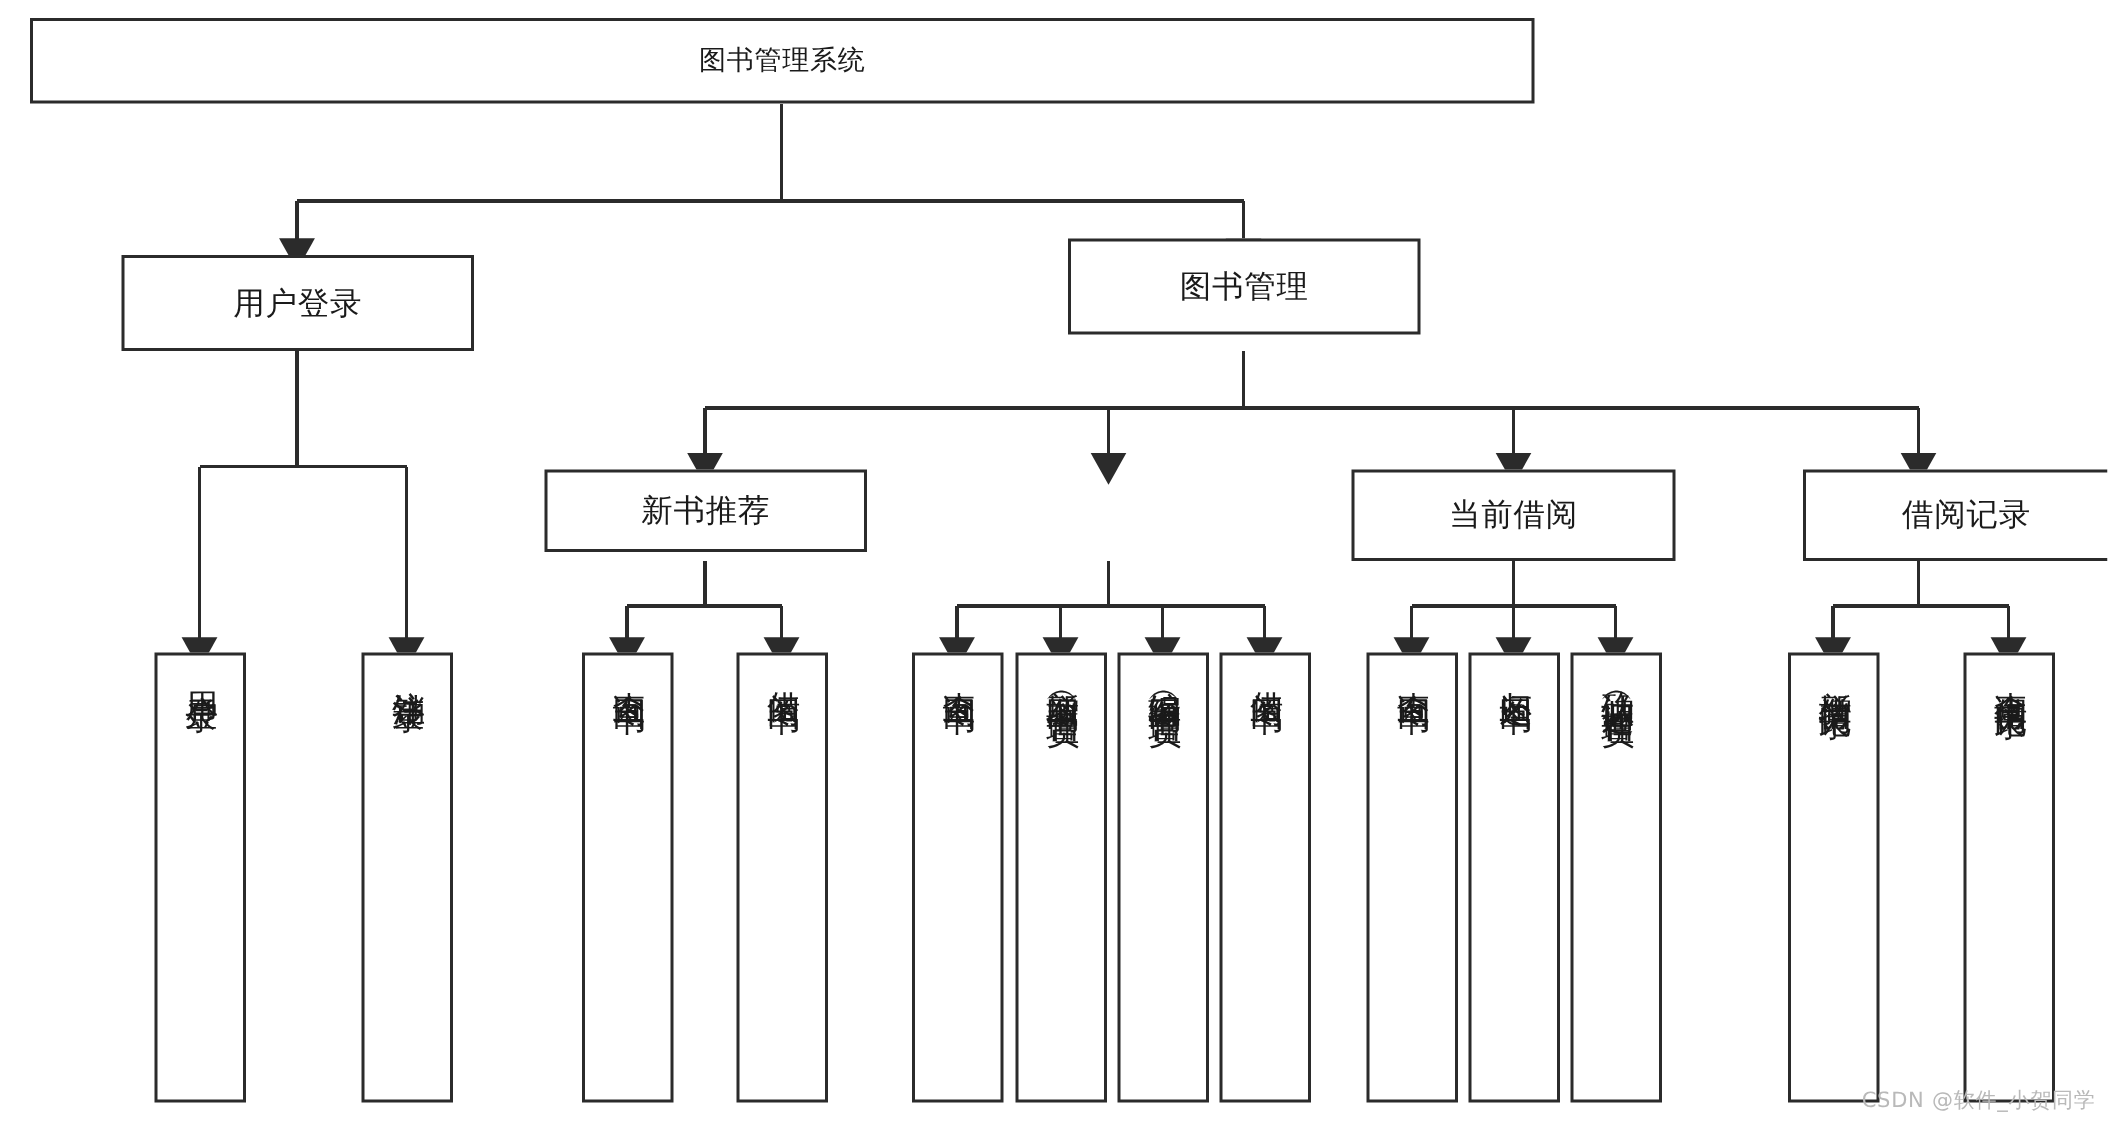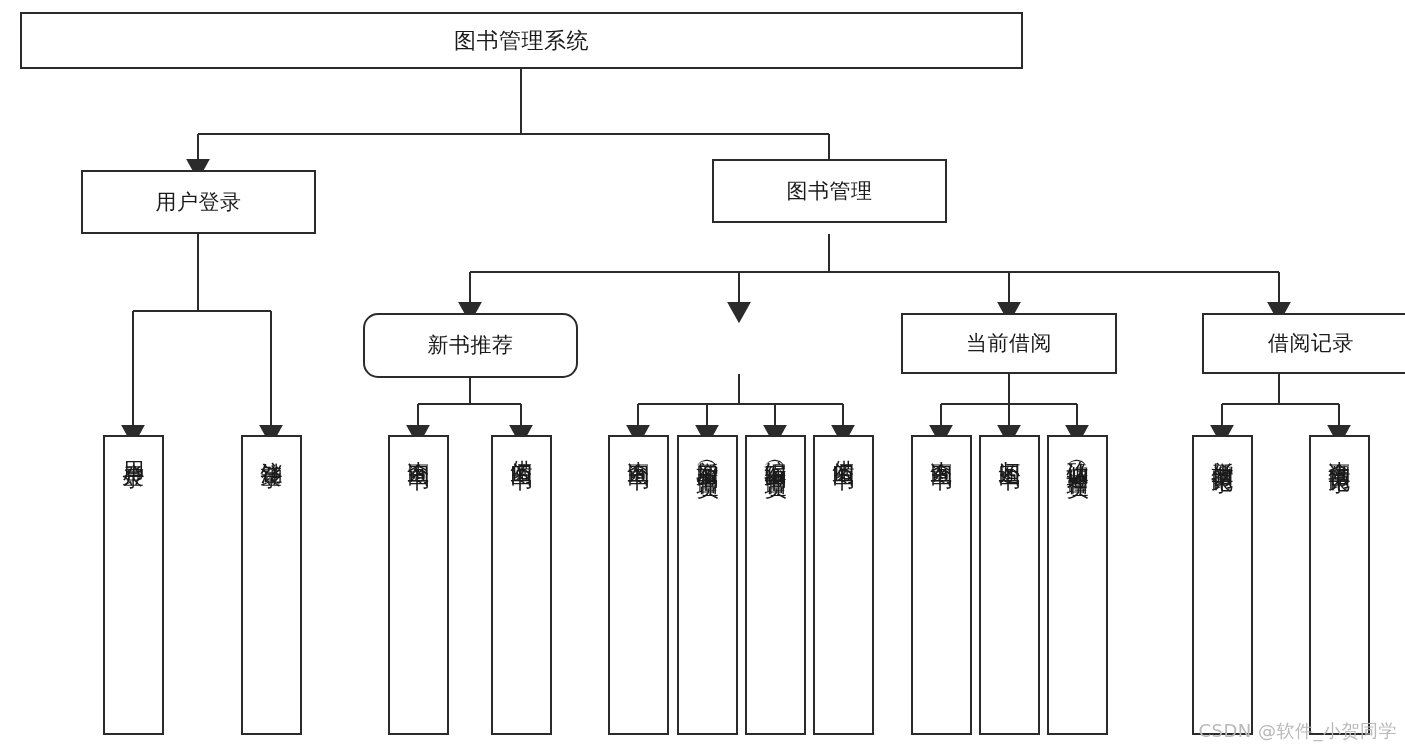--- a/index.html
+++ b/index.html
@@ -40,40 +40,40 @@
     text-align: center;
     line-height: 1.18;
   }
   
   .node.h .label {
     font-size: 21px;
     letter-spacing: 0.5px;
     white-space: nowrap;
   }
   .node.root .label {
-    font-size: 22px;
+    font-size: 18px;
   }
   
   .node.v {
     align-items: flex-start;
     padding-top: 6px;
   }
   .node.v .label {
     writing-mode: vertical-rl;
     text-orientation: upright;
     font-size: 22px;
     line-height: 1.0;
     letter-spacing: 2.5px;
     max-height: 294px;
   }
   .watermark {
     position: absolute;
     right: 8px;
     bottom: 4px;
-    font-size: 18px;
+    font-size: 14px;
     color: #b9b9b9;
     letter-spacing: 0.5px;
     white-space: nowrap;
     z-index: 5;
   }
 </style>
 </head>
 <body>
 
 <div id="canvas">
@@ -133,21 +133,21 @@
   </div>
 
   <div class="node h" style="left:81px; top:170px; width:235px; height:64px;">
     <span class="label">用户登录</span>
   </div>
 
   <div class="node h" style="left:712px; top:159px; width:235px; height:64px;">
     <span class="label">图书管理</span>
   </div>
 
-  <div class="node h" style="left:363px; top:313px; width:215px; height:65px;border-radius:15px;">
+  <div class="node h" style="left:363px; top:313px; width:215px; height:55px;">
     <span class="label">新书推荐</span>
   </div>
 
 
   <div class="node h" style="left:901px; top:313px; width:216px; height:61px;">
     <span class="label">当前借阅</span>
   </div>
 
   <div class="node h" style="left:1202px; top:313px; width:218px; height:61px;">
     <span class="label">借阅记录</span>

